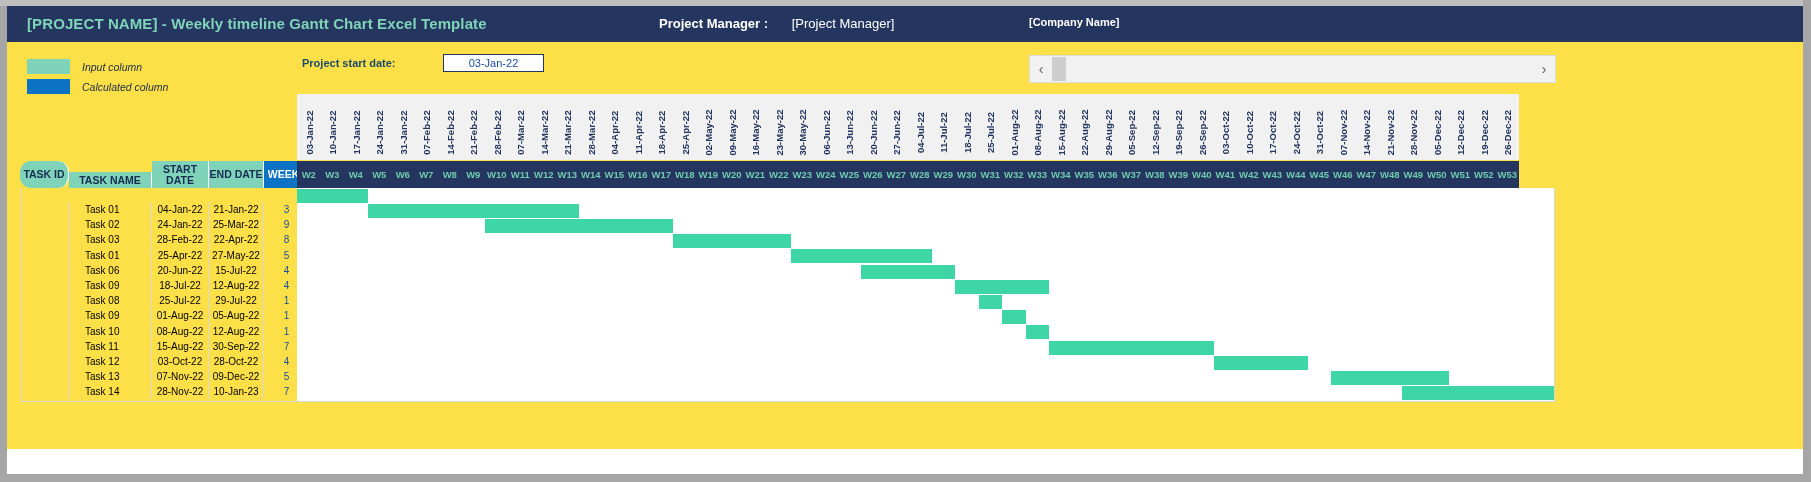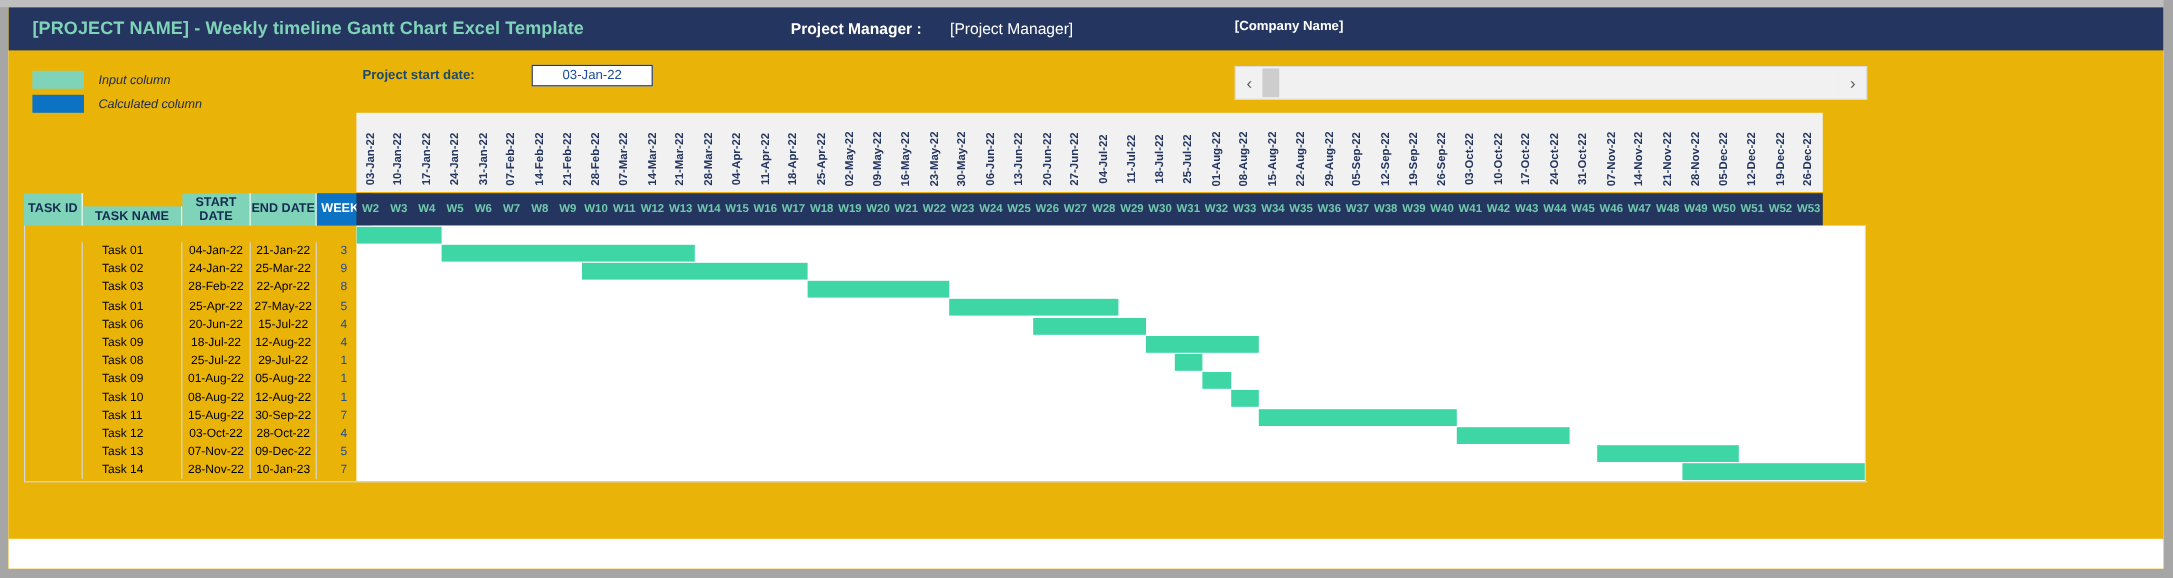--- a/index.html
+++ b/index.html
@@ -11,21 +11,21 @@
     overflow:hidden;
     position:relative;
   }
   
   #app { position:absolute; inset:0; background:#ffffff; }
   .frame-left { position:absolute; left:0; top:0; width:7px; height:482px; background:#a6a6a6; }
   .frame-top  { position:absolute; left:0; top:0; width:1811px; height:6px; background:#bfbfbf; }
   .frame-right{ position:absolute; right:0; top:0; width:8px; height:482px; background:#a6a6a6; }
   .frame-bottom{position:absolute; left:0; bottom:0; width:1811px; height:8px; background:#a6a6a6; }
 
-  .sheet { position:absolute; left:7px; top:6px; width:1796px; height:468px; background:#eab308; overflow:hidden; }
+  .sheet { position:absolute; left:7px; top:6px; width:1796px; height:468px; background:#fde047; overflow:hidden; }
 
   
   .titlebar {
     position:absolute; left:0; top:0; width:1796px; height:36px;
     background:#24365f;
     color:#ffffff;
   }
   .title-main {
     position:absolute; left:20px; top:9px;
     font-size:15px; font-weight:bold; color:#7fd3b8;
@@ -96,21 +96,21 @@
 
   
   .lefthdr { position:absolute; left:13px; top:155px; height:27px; display:flex; }
   .lefthdr .cell {
     background:#7fd3b8; color:#152c52;
     font-size:10.5px; font-weight:bold;
     display:flex; align-items:center; justify-content:center;
     text-align:center; line-height:11px;
     border-right:1px solid #ffffff;
   }
-  .lefthdr .c-id   { width:49px; }
+  .lefthdr .c-id   { width:49px;border-radius:11px; }
   .lefthdr .c-name { width:83px;margin-top:11px; }
   .lefthdr .c-sd   { width:57px; }
   .lefthdr .c-ed   { width:55px; }
   .lefthdr .c-wk   { width:46px; background:#0b72c4; color:#ffffff; border-right:none;}
 
   
   .weekhdr { position:absolute; left:290px; top:155px; height:27px; display:flex; background:#24365f; }
   .weekhdr .wcell {
     width:23.5px; height:27px;
     color:#6fc9ad; font-size:9.5px; font-weight:bold;

